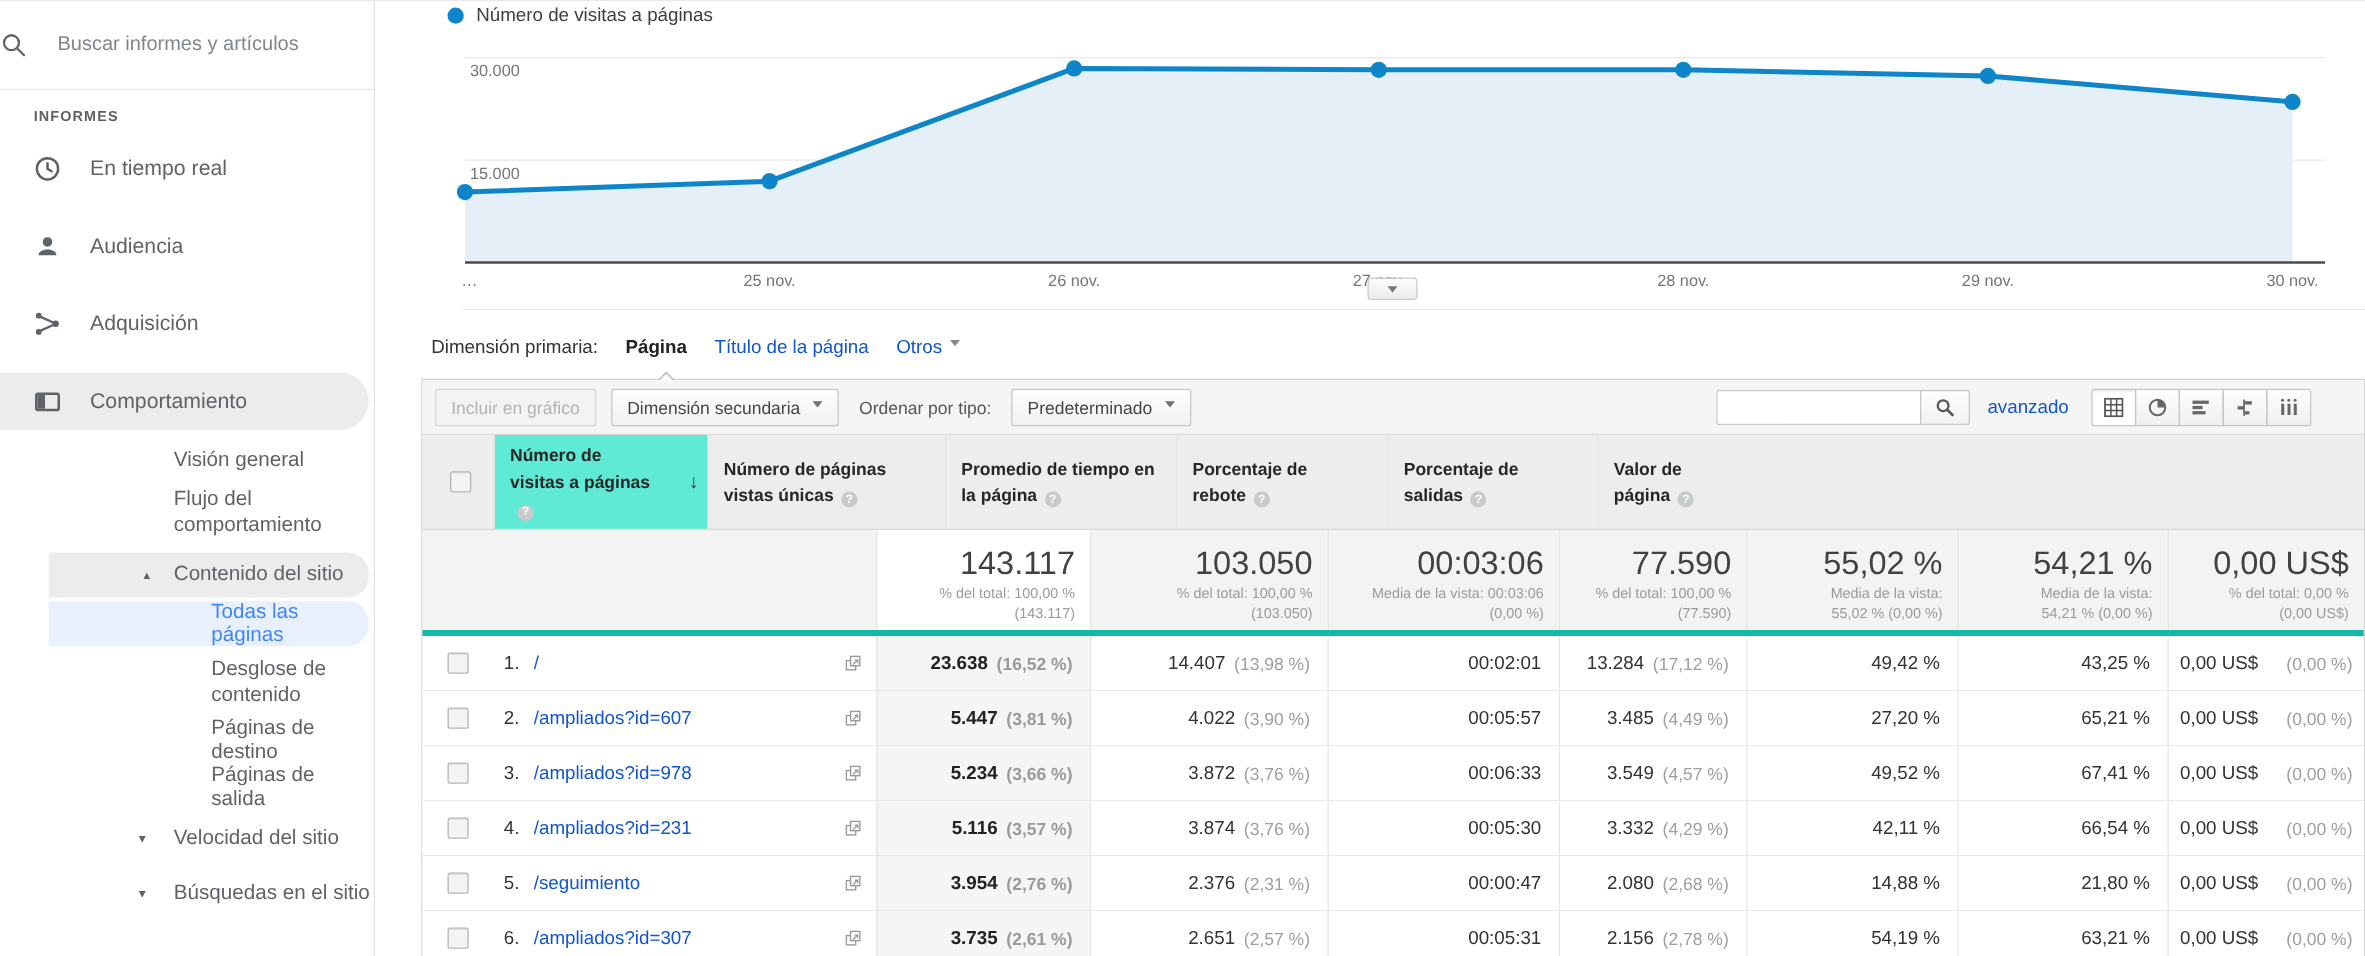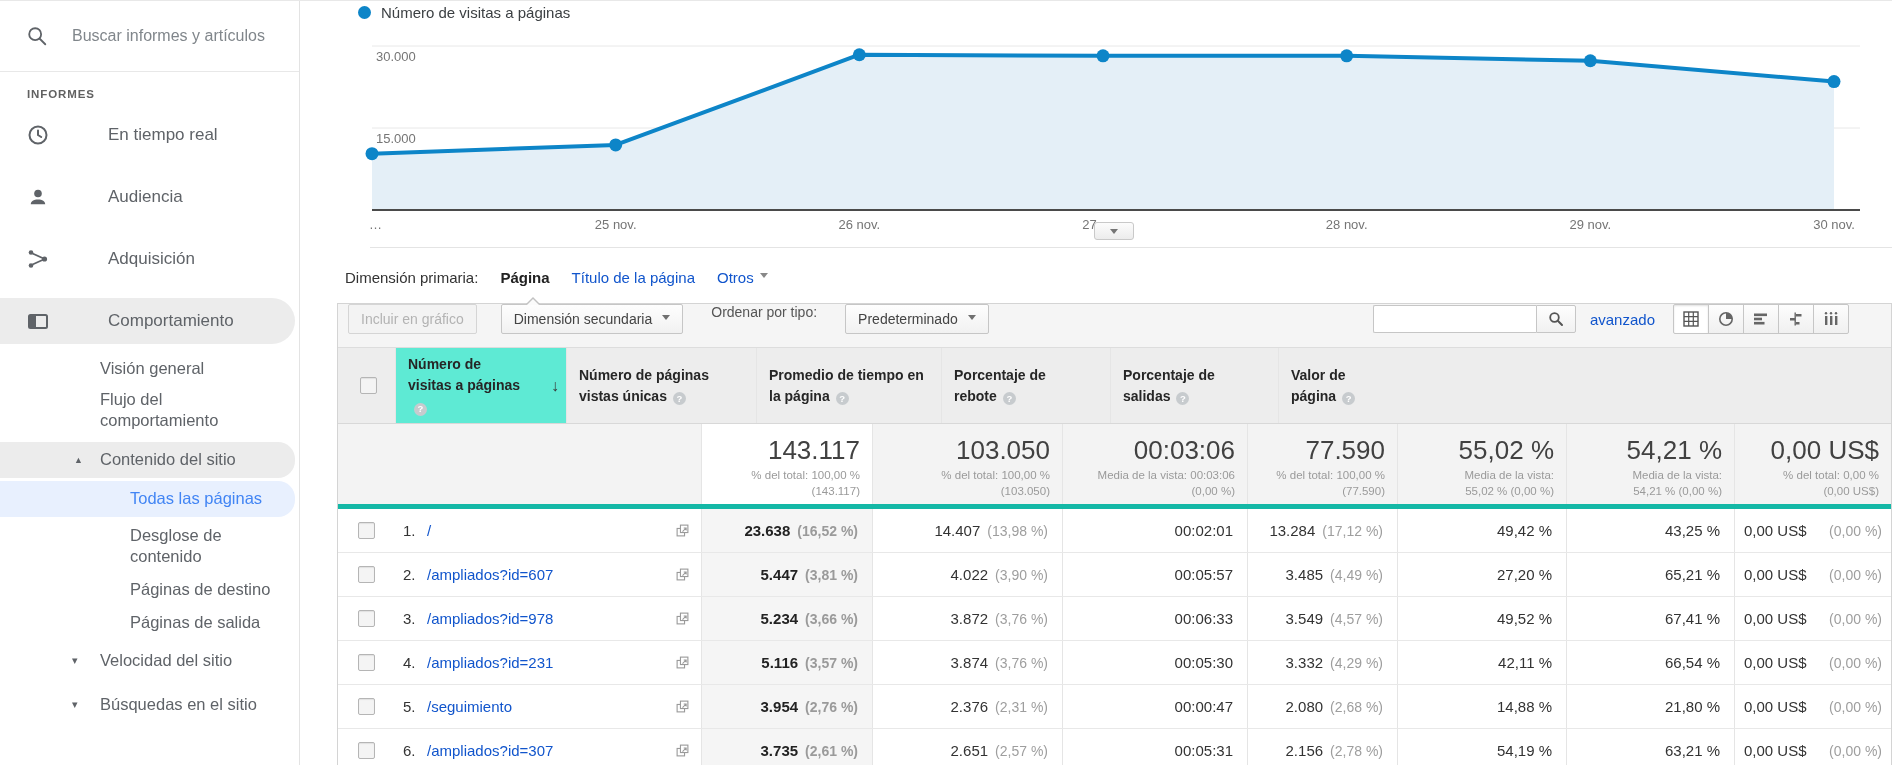--- a/index.html
+++ b/index.html
@@ -5,29 +5,29 @@
   html,body{margin:0;padding:0;}
   body{
     width:1892px;height:765px;overflow:hidden;background:#fff;
     font-family:"Liberation Sans", sans-serif;color:#333;
     -webkit-font-smoothing:antialiased;
   }
   .app{display:flex;width:1892px;height:765px;border-top:1px solid #e8e8e8;box-sizing:border-box;}
 
   
   .sidebar{width:300px;flex:0 0 300px;background:#fff;border-right:1px solid #e3e3e3;box-sizing:border-box;overflow:hidden;}
-  .search-row{height:70px;display:flex;align-items:center;border-bottom:1px solid #e8e8e8;padding-left:26px;}
+  .search-row{height:70px;display:flex;align-items:center;border-bottom:1px solid #e8e8e8;}
   .search-row svg{flex:0 0 22px;}
   .search-input{border:none;outline:none;font-size:16px;color:#3c4043;margin-left:22px;width:210px;font-family:"Liberation Sans",sans-serif;}
   .search-input::placeholder{color:#80868b;}
   .sec-label{font-size:11.5px;color:#616161;letter-spacing:.9px;padding:16px 0 4px 27px;font-weight:bold;}
-  .nav-item{height:62px;display:flex;align-items:center;padding-left:26px;color:#5f6368;font-size:17px;cursor:pointer;gap:36px;}
+  .nav-item{height:62px;display:flex;align-items:center;padding-left:26px;color:#5f6368;font-size:17px;cursor:pointer;}
   .nav-item .ico{width:24px;height:24px;margin-right:22px;flex:0 0 24px;}
   .nav-item.selected{height:46px;margin:8px 4px 8px 0;border-radius:0 23px 23px 0;background:#ececec;}
-  .subnav{margin-top:2px;}
+  .subnav{margin-top:2px;padding-left:39px;}
   .sub1{min-height:33px;display:flex;align-items:center;padding-left:100px;color:#5f6368;font-size:16.5px;position:relative;cursor:pointer;}
   .sub1 .wrap2{width:155px;line-height:1.3;padding:4px 0;}
   .sub1.expanded{background:#ececec;border-radius:0 17px 17px 0;margin:6px 4px 3px 0;height:36px;}
   .tri-up{position:absolute;left:74px;font-size:9px;color:#5f6368;}
   .tri-down{position:absolute;left:72px;font-size:11px;color:#5f6368;}
   .sub2{min-height:33px;display:flex;align-items:center;padding-left:130px;color:#5f6368;font-size:16.5px;cursor:pointer;}
   .sub2 .wrap2{width:150px;line-height:1.3;padding:5px 0;}
   .sub2.active{background:#e8f0fe;color:#4285f4;border-radius:0 17px 17px 0;margin:3px 4px 3px 0;height:36px;}
   .collapsible{height:44px;display:flex;align-items:center;padding-left:100px;color:#5f6368;font-size:16.5px;position:relative;cursor:pointer;}
 
@@ -47,21 +47,21 @@
 
   
   .dim-row{height:52px;display:flex;align-items:center;padding-left:45px;font-size:15px;gap:22px;}
   .dim-label{color:#333;}
   .dim-primary{color:#222;font-weight:bold;}
   a.lnk{color:#15c;text-decoration:none;cursor:pointer;}
   .caret{display:inline-block;width:0;height:0;border:4px solid transparent;border-top:5px solid #888;margin-left:6px;vertical-align:1px;}
 
   
   .tablebox{margin-left:37px;width:1555px;box-sizing:border-box;border:1px solid #d4d4d4;background:#fff;}
-  .toolbar{position:relative;height:44px;background:#f5f5f5;border-bottom:1px solid #ddd;display:flex;align-items:flex-start;padding:0 42px 0 10px;box-sizing:border-box;gap:24px;}
+  .toolbar{position:relative;height:44px;background:#f5f5f5;border-bottom:1px solid #ddd;display:flex;align-items:center;padding:0 42px 0 10px;box-sizing:border-box;gap:12px;}
   .notch{position:absolute;top:-7px;left:188px;width:0;height:0;border:7px solid transparent;border-top:0;border-bottom:7px solid #c2c2c2;}
   .notch::after{content:"";position:absolute;left:-6px;top:1.5px;border:6px solid transparent;border-top:0;border-bottom:6px solid #fbfbfb;}
   .btn{height:30px;padding:0 12px;border:1px solid #c6c6c6;border-radius:2px;background:linear-gradient(#fefefe,#f1f1f1);
     color:#444;font-size:14px;display:inline-flex;align-items:center;cursor:pointer;box-sizing:border-box;white-space:nowrap;}
   .btn .caret{border-top-color:#707070;margin-left:10px;}
   .btn.disabled{color:#b3b3b3;background:#f3f3f3;border-color:#d5d5d5;cursor:default;}
   .tb-text{font-size:14px;color:#555;margin:0 4px;white-space:nowrap;}
   .tb-right{margin-left:auto;display:flex;align-items:center;}
   .tb-search{width:163px;height:28px;border:1px solid #c6c6c6;border-right:none;border-radius:2px 0 0 2px;box-sizing:border-box;background:#fff;outline:none;padding:0 8px;font-size:14px;}
   .tb-search-btn{width:40px;height:28px;border:1px solid #c6c6c6;border-radius:0 2px 2px 0;background:linear-gradient(#fefefe,#f1f1f1);

